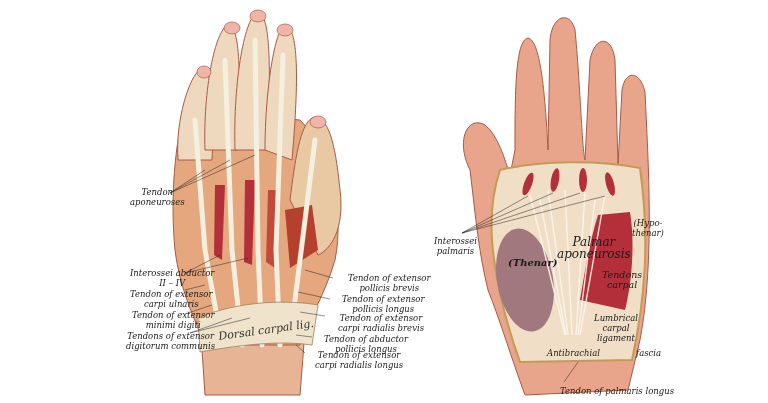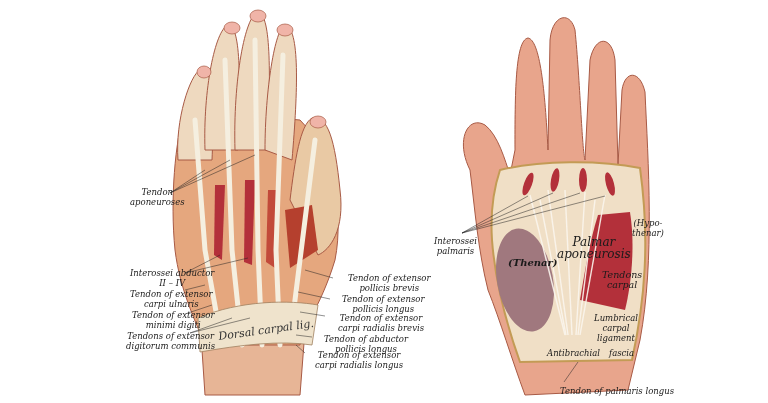--- a/index.html
+++ b/index.html
@@ -161,14 +161,14 @@
 <div class="lbl" style="left:590px;top:270px;font-size:9.5px;">
   <span>Tendons</span>
   <span>carpal</span>
 </div>
 <div class="lbl" style="left:582px;top:313px;">
   <span>Lumbrical</span>
   <span>carpal</span>
   <span>ligament</span>
 </div>
 <div class="lbl" style="left:535px;top:348px;">Antibrachial</div>
-<div class="lbl" style="left:597px;top:348px;">fascia</div>
+<div class="lbl" style="left:624px;top:348px;">fascia</div>
 <div class="lbl" style="left:548px;top:386px;">Tendon of palmaris longus</div>
 
 </body></html>

